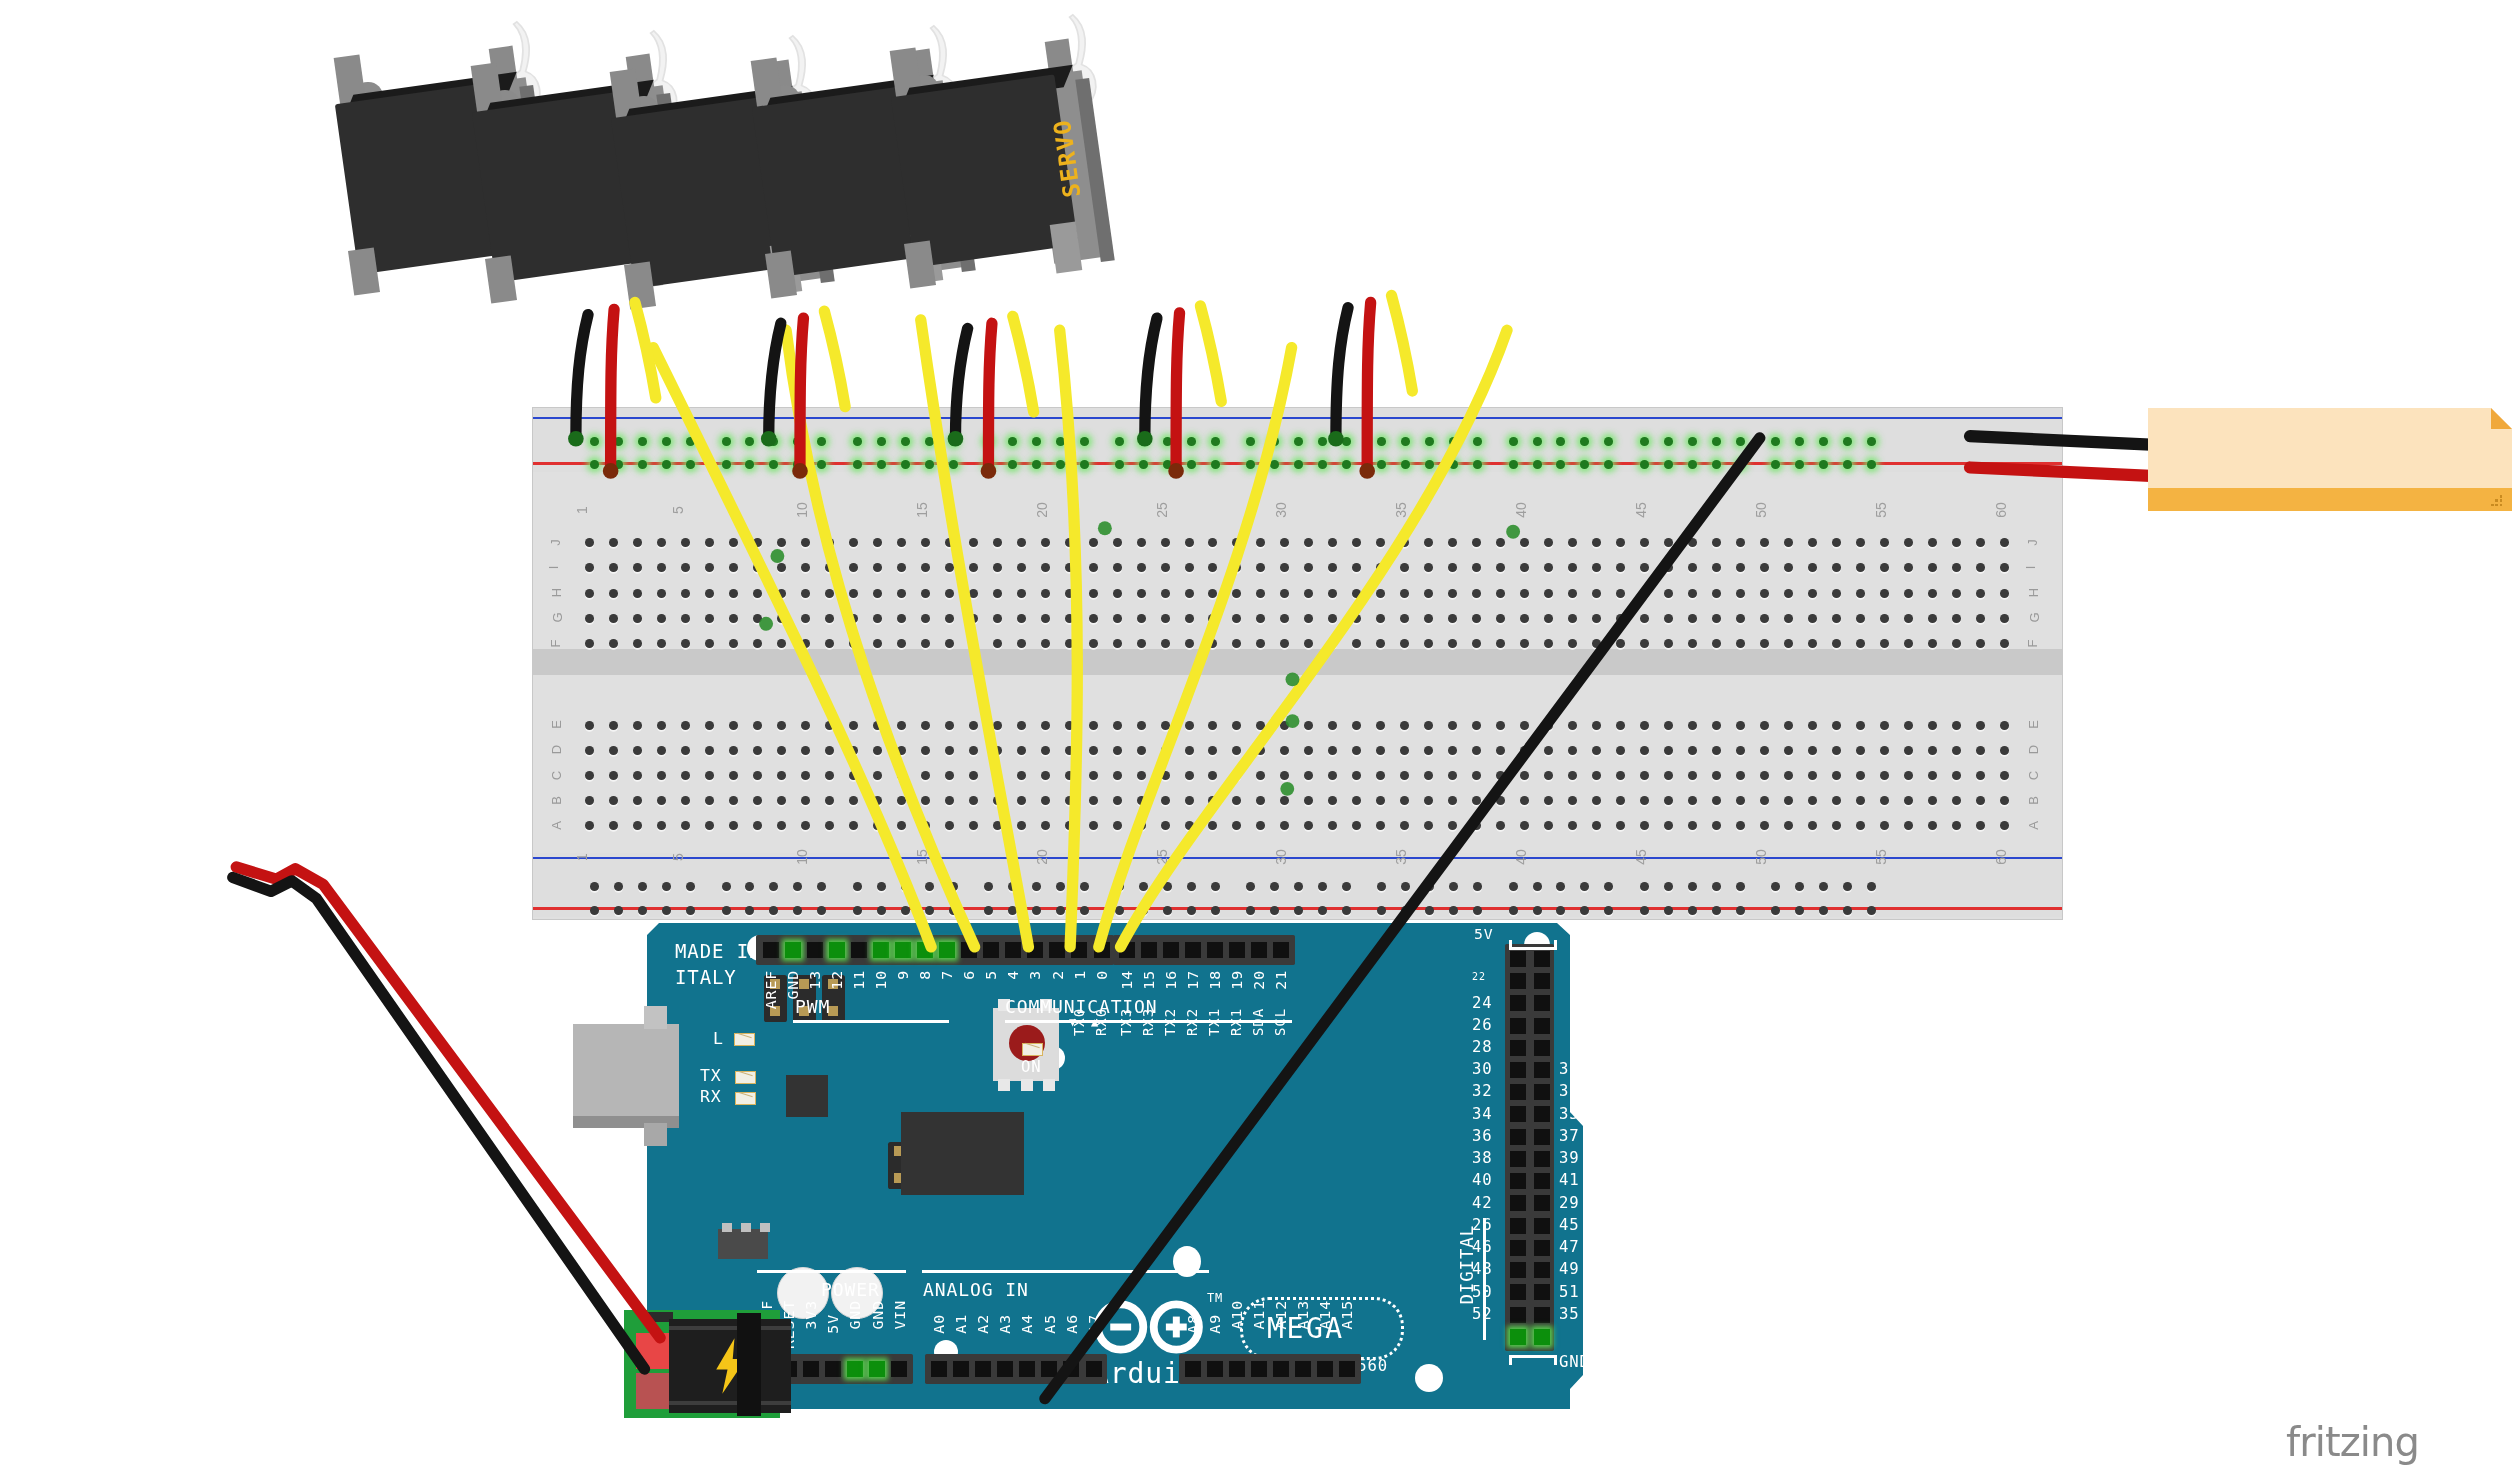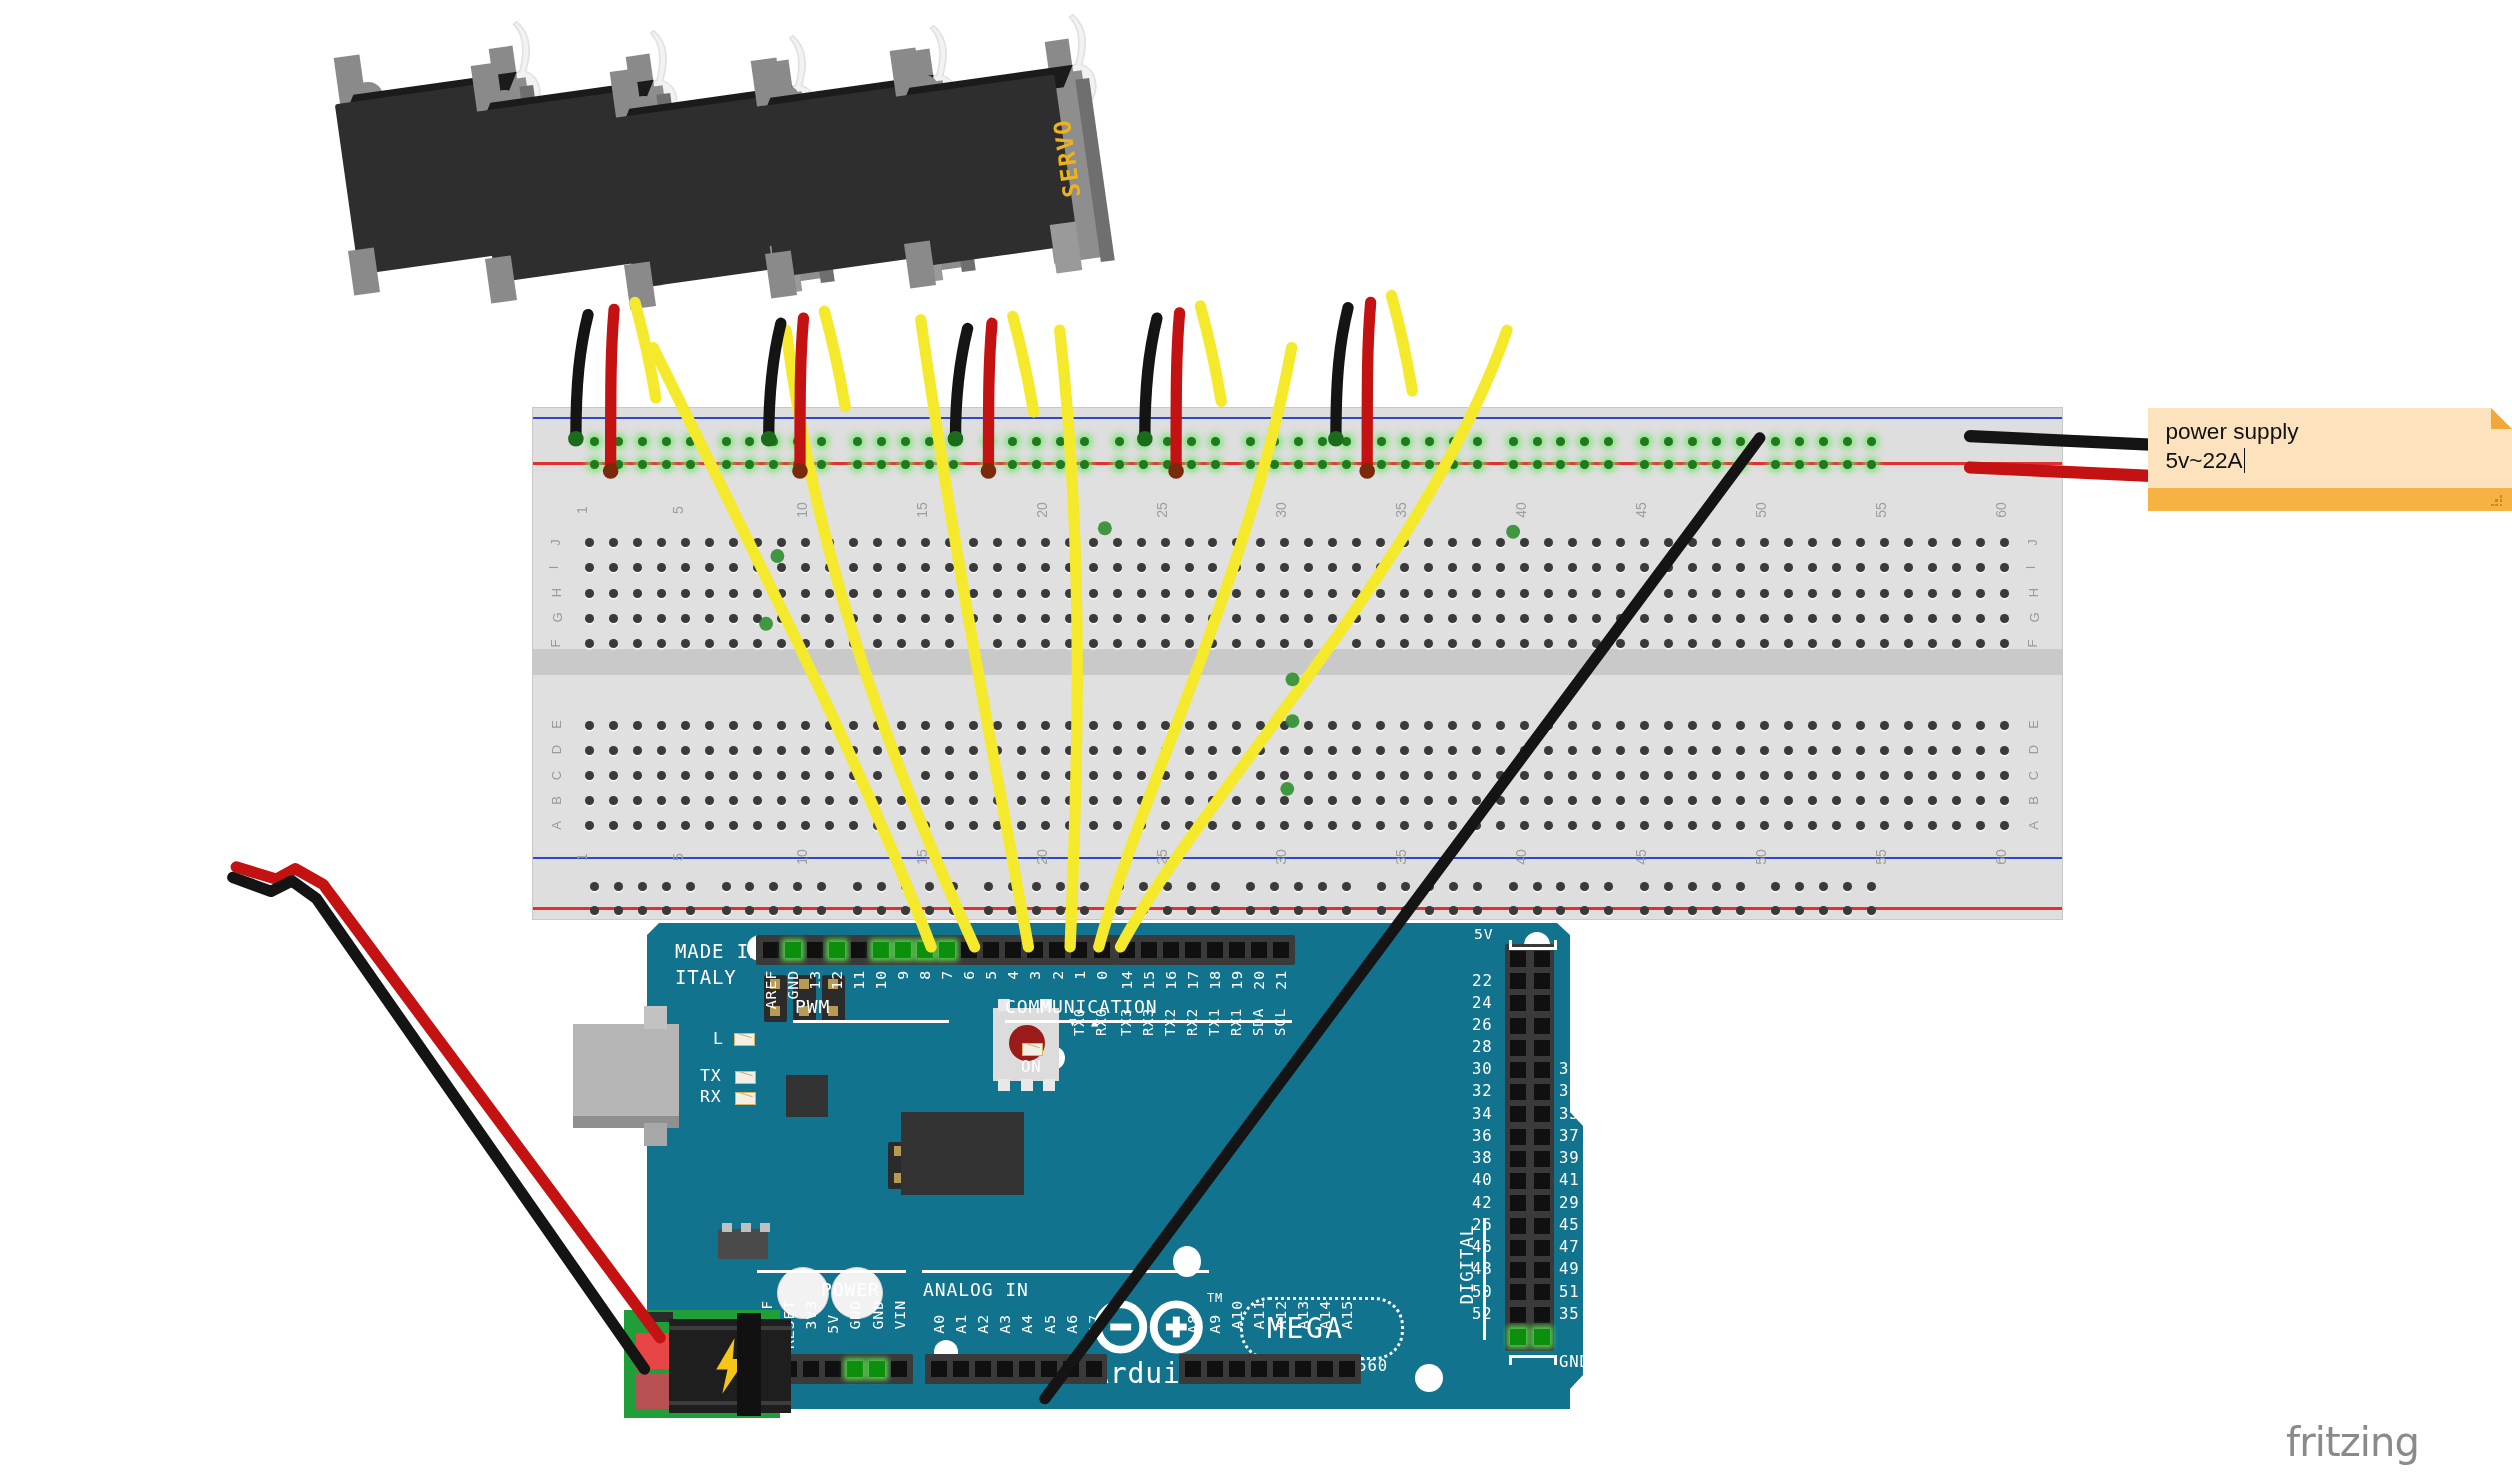--- a/index.html
+++ b/index.html
@@ -1278,21 +1278,21 @@
         <div class="hdrpin" style="left: 863px; top: 317px;"></div>
         <div class="hdrpin" style="left: 887px; top: 317px;"></div>
         <div class="hdrpin" style="left: 863px; top: 339px;"></div>
         <div class="hdrpin" style="left: 887px; top: 339px;"></div>
         <div class="hdrpin" style="left: 863px; top: 361px;"></div>
         <div class="hdrpin" style="left: 887px; top: 361px;"></div>
         <div class="hdrpin" style="left: 863px; top: 384px;"></div>
         <div class="hdrpin" style="left: 887px; top: 384px;"></div>
         <div class="hdrpin lit" style="left: 863px; top: 406px;"></div>
         <div class="hdrpin lit" style="left: 887px; top: 406px;"></div>
-        <div class="silk" style="left: 825px; top: 48px; font-size: 16px;">22</div>
+        <div class="silk" style="left: 825px; top: 48px; font-size: 10px;">22</div>
         <div class="silk" style="left: 825px; top: 71px; font-size: 15.6px;">24</div>
         <div class="silk" style="left: 825px; top: 93px; font-size: 15.6px;">26</div>
         <div class="silk" style="left: 825px; top: 115px; font-size: 15.6px;">28</div>
         <div class="silk" style="left: 825px; top: 137px; font-size: 15.6px;">30</div>
         <div class="silk" style="left: 825px; top: 159px; font-size: 15.6px;">32</div>
         <div class="silk" style="left: 825px; top: 182px; font-size: 15.6px;">34</div>
         <div class="silk" style="left: 825px; top: 204px; font-size: 15.6px;">36</div>
         <div class="silk" style="left: 825px; top: 226px; font-size: 15.6px;">38</div>
         <div class="silk" style="left: 825px; top: 248px; font-size: 15.6px;">40</div>
         <div class="silk" style="left: 825px; top: 271px; font-size: 15.6px;">42</div>
@@ -1387,24 +1387,20 @@
       <path d="M 1552 354 C 1542 394 1538 434 1538 505" fill="none" stroke="#141414" stroke-width="13" stroke-linecap="round"></path>
       <path d="M 1578 348 C 1574 394 1574 434 1574 542" fill="none" stroke="#c41212" stroke-width="13" stroke-linecap="round"></path>
       <circle cx="1538" cy="505" r="9" fill="#1a6b1a"></circle>
       <circle cx="1574" cy="542" r="9" fill="#7a2a0a"></circle>
       <path d="M 1602 340 C 1614 384 1620 414 1626 450" fill="none" stroke="#f5e92b" stroke-width="13" stroke-linecap="round"></path>
     </svg>
 
   <div id="note">
     <div class="paper"></div>
     <div class="fold"></div>
-    <div class="txt">
-      <span>power supply</span><br>
-      <span>5v~22A</span><span style="border-left:1.7px solid #111;margin-left:0.9px;">&nbsp;</span>
-    </div>
     <div class="bar">
       <div class="grip">
         <i style="left:0;top:8.7px"></i>
           <i style="left:4.3px;top:8.7px"></i>
           <i style="left:8.7px;top:8.7px"></i>
         <i style="left:4.3px;top:4.3px"></i>
           <i style="left:8.7px;top:4.3px"></i>
           <i style="left:8.7px;top:0"></i>
       </div>
     </div>

